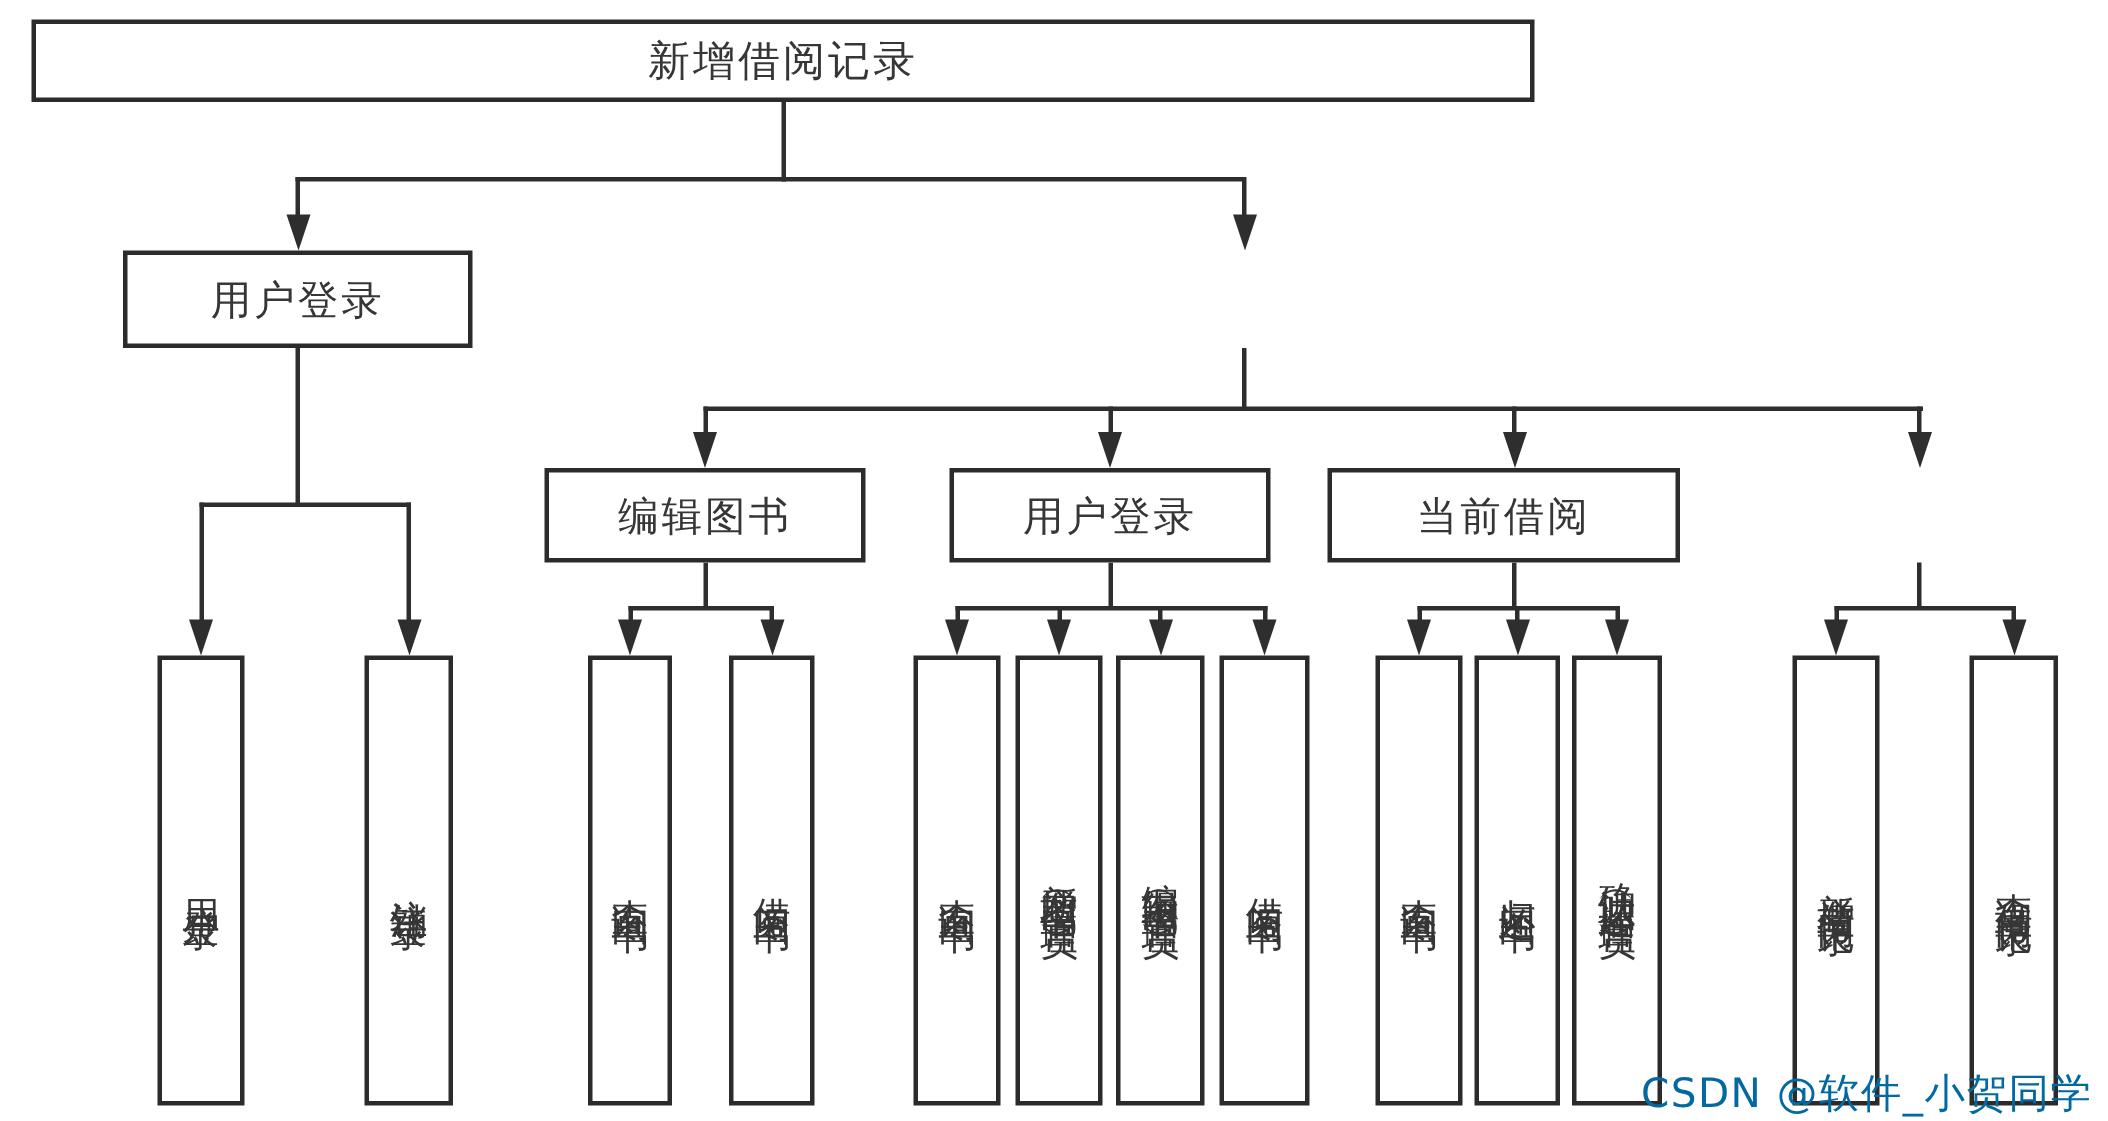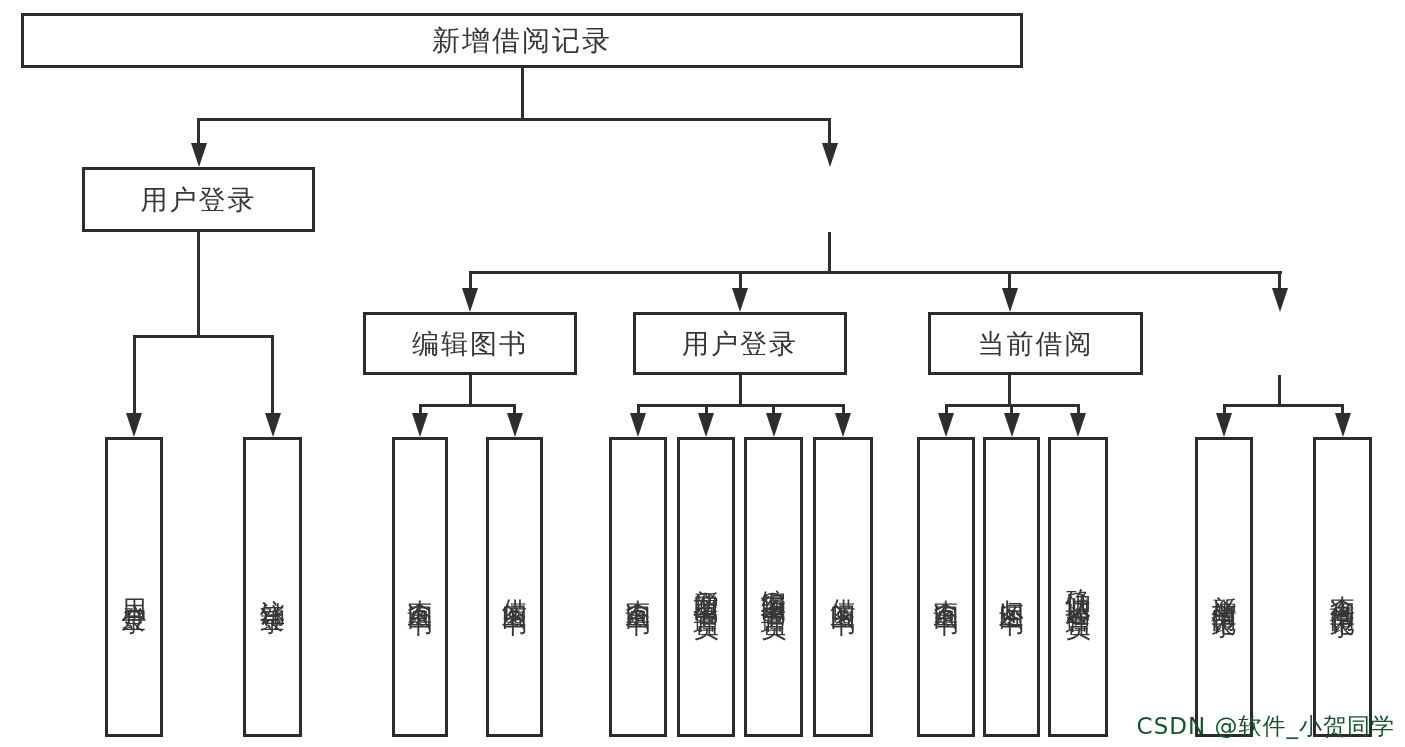--- a/index.html
+++ b/index.html
@@ -35,22 +35,22 @@
   .hl{position:absolute;height:3px;background:#2e2e2e;}
   .arw{
     position:absolute;width:0;height:0;
     border-left:8px solid transparent;
     border-right:8px solid transparent;
     border-top:24px solid #2e2e2e;
   }
   .watermark{
     position:absolute;
     right:10px;top:711px;
-    font-size:23px;
-    color:#14532d;
+    font-size:27px;
+    color:#0369a1;
     letter-spacing:1px;
     z-index:10;
     white-space:nowrap;
   }
 </style>
 </head>
 <body>
 
 <div class="diagram">
 
@@ -115,21 +115,21 @@
     <div class="vl" style="left:1341px;top:404px;height:11px"></div>
     <div class="arw" style="left:1334.5px;top:413px"></div>
   </div>
 
   <div class="box hbox root" style="left:21px;top:13px;width:1002px;height:55px">新增借阅记录</div>
 
   <div class="box hbox" style="left:82px;top:167px;width:233px;height:65px">用户登录</div>
 
   <div class="box hbox" style="left:363px;top:312px;width:214px;height:63px">编辑图书</div>
   <div class="box hbox" style="left:633px;top:312px;width:214px;height:63px">用户登录</div>
-  <div class="box hbox" style="left:928px;top:312px;width:215px;height:63px">当前借阅</div>
+  <div class="box hbox" style="left:885px;top:312px;width:235px;height:63px">当前借阅</div>
 
   <div class="box vbox" style="left:105px;top:437px;width:58px;height:300px">
     <span class="vtext">用户登录</span>
   </div>
   <div class="box vbox" style="left:243px;top:437px;width:59px;height:300px">
     <span class="vtext">注销登录</span>
   </div>
 
   <div class="box vbox" style="left:392px;top:437px;width:56px;height:300px">
     <span class="vtext">查询图书</span>

